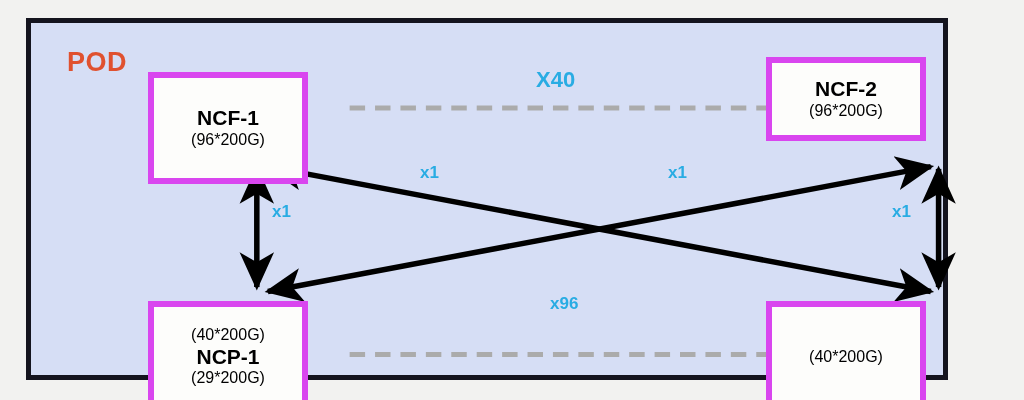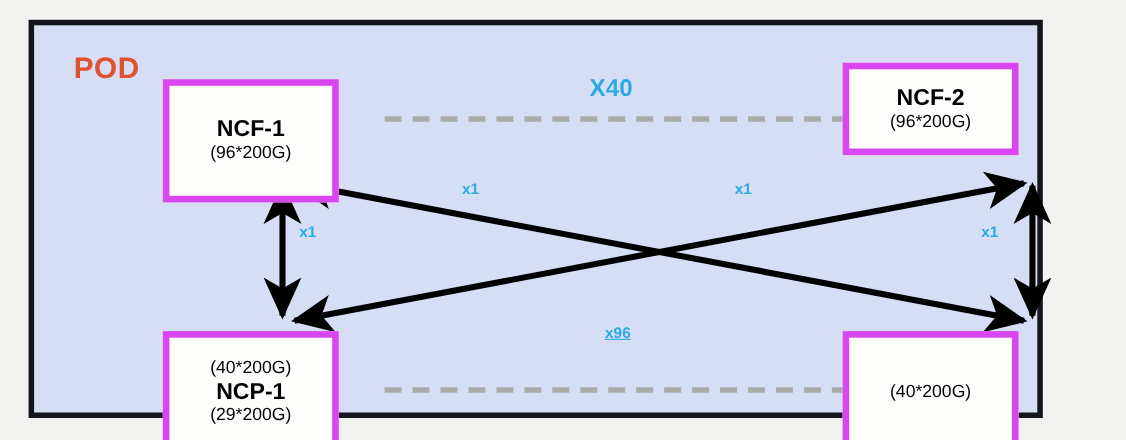--- a/index.html
+++ b/index.html
@@ -85,26 +85,26 @@
     width: 1024px;
     height: 400px;
     pointer-events: none;
   }
 
   
   .edge-label {
     position: absolute;
     color: #29ace3;
     font-weight: bold;
-    font-size: 14px;
+    font-size: 17px;
     white-space: nowrap;
     line-height: 1;
   }
   #lbl-x40  { left: 505px; top: 46px;  font-size: 22px; }
-  #lbl-x96  { left: 519px; top: 272px; text-decoration: underline; }
+  #lbl-x96  { left: 519px; top: 272px; }
   #lbl-d1   { left: 389px; top: 141px; }
   #lbl-d2   { left: 637px; top: 141px; }
   #lbl-v1   { left: 241px; top: 180px; }
   #lbl-v2   { left: 861px; top: 180px; }
 </style>
 </head>
 <body>
 
 <div id="canvas">
 

